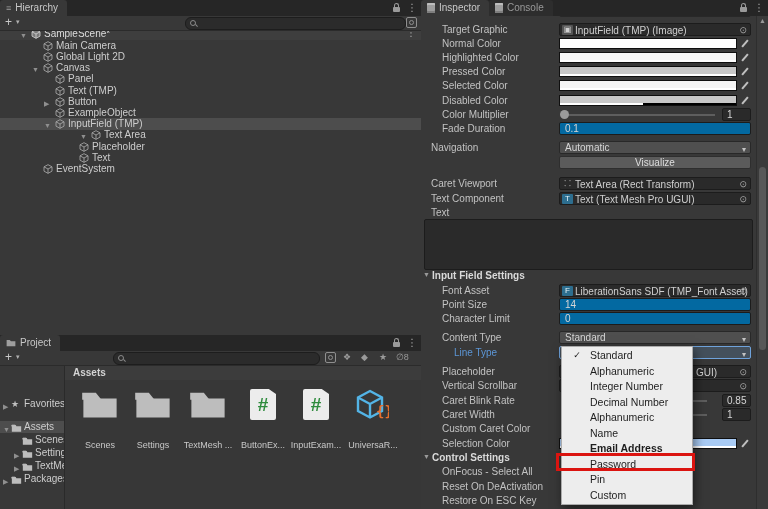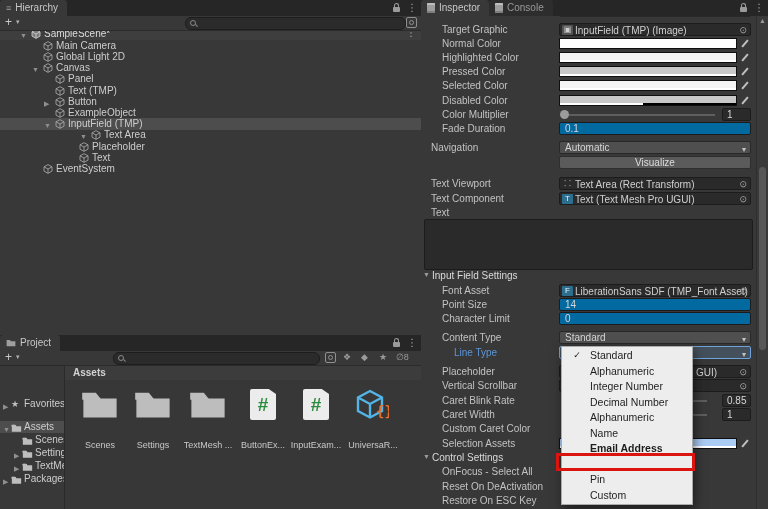--- a/index.html
+++ b/index.html
@@ -56,21 +56,21 @@
   .tile{position:absolute;width:54px;height:66px;top:8px;}
   .tlabel{position:absolute;top:52px;left:-4px;right:-4px;text-align:center;font-size:9px;color:#C8C8C8;white-space:nowrap;overflow:hidden;}
   .scrfile{position:absolute;left:14px;top:1px;width:26px;height:31px;background:#ECECEC;border-radius:2px;
            clip-path:polygon(0 0,72% 0,100% 16%,100% 100%,0 100%);
            display:flex;align-items:center;justify-content:center;font-weight:bold;font-size:19px;color:#2E8B3D;}
 
   
   .irow{position:absolute;left:0;right:0;height:14px;font-size:10px;}
   .ilbl{position:absolute;top:1px;color:#C2C2C2;white-space:nowrap;}
   .ilbl.blue{color:#5C96D6;}
-  .ihead{font-weight:normal;color:#DADADA;}
+  .ihead{font-weight:bold;color:#DADADA;}
   .farr{position:absolute;left:2px;top:2px;font-size:7px;color:#9A9A9A;}
   .val{position:absolute;left:138px;right:17px;top:0;height:13px;border-radius:2px;box-sizing:border-box;}
   .val.drop{background:#4F4F4F;border:1px solid #282828;color:#D6D6D6;line-height:11px;padding-left:5px;font-size:10px;}
   .val.drop.focus{background:#44505C;border:1px solid #6FA3DC;}
   .val.fld{background:#0369a1;border:1px solid #1C1C1C;color:#D6D6D6;line-height:11px;padding-left:5px;font-size:10px;}
   .val.obj{background:#2A2A2A;border:1px solid #1C1C1C;color:#CFCFCF;line-height:11px;font-size:10px;}
   .objtxt{position:absolute;left:15px;top:1px;white-space:nowrap;}
   .objico{position:absolute;left:2px;top:1px;width:11px;height:10px;font-size:8px;line-height:10px;text-align:center;border-radius:1px;}
   .picker{position:absolute;right:3px;top:1px;font-size:9px;color:#A8A8A8;line-height:10px;}
   .caret-dn{position:absolute;right:4px;top:2px;font-size:8px;color:#C2C2C2;}
@@ -384,21 +384,21 @@
           <span class="val fld">0.1</span>
         </div>
         <div class="irow" style="top: 141px;">
           <span class="ilbl" style="left:10px">Navigation</span>
           <span class="val drop">Automatic<span class="caret-dn">▾</span></span>
         </div>
         <div class="irow" style="top: 155.5px;">
           <span class="vbtn">Visualize</span>
         </div>
         <div class="irow" style="top: 177px;">
-          <span class="ilbl" style="left:10px">Text Viewport</span>
+          <span class="ilbl" style="left:10px">Caret Viewport</span>
           <span class="val obj">
             <span class="objico" style="color:#CFCFCF">⸬</span>
             <span class="objtxt">Text Area (Rect Transform)</span>
             <span class="picker">⊙</span>
           </span>
         </div>
         <div class="irow" style="top: 191.5px;">
           <span class="ilbl" style="left:10px">Text Component</span>
           <span class="val obj">
             <span class="objico" style="background:#2D6E8F;color:#E8F4FA">T</span>
@@ -459,21 +459,21 @@
         </div>
         <div class="irow" style="top: 408px;">
           <span class="ilbl" style="left:21px">Caret Width</span>
           <span class="strack" style="left:140px;width:146px"></span>
           <span class="sbox">1</span>
         </div>
         <div class="irow" style="top: 422px;">
           <span class="ilbl" style="left:21px">Custom Caret Color</span>
         </div>
         <div class="irow" style="top: 436.5px;">
-          <span class="ilbl" style="left:21px">Selection Assets</span>
+          <span class="ilbl" style="left:21px">Selection Color</span>
           <span class="swatch" style="background:#A9CBF4">
             <span class="astrip" style="width:100%"></span>
           </span>
           <span class="eyed"></span>
         </div>
         <div class="irow" style="top: 450.5px;">
           <span class="farr">▼</span>
           <span class="ilbl ihead" style="left:11px">Control Settings</span>
         </div>
         <div class="irow" style="top: 465px;">
@@ -508,17 +508,18 @@
   </section>
 
   <div id="ct-menu">
       <div class="mitem" style="top: 1px;"><span class="mcheck">✓</span><span>Standard</span></div>
       <div class="mitem" style="top: 16.5px;"><span>Alphanumeric</span></div>
       <div class="mitem" style="top: 32px;"><span>Integer Number</span></div>
       <div class="mitem" style="top: 47.5px;"><span>Decimal Number</span></div>
       <div class="mitem" style="top: 63px;"><span>Alphanumeric</span></div>
       <div class="mitem" style="top: 78.5px;"><span>Name</span></div>
       <div class="mitem" style="top: 94px; font-weight: bold;"><span>Email Address</span></div>
+      <div class="mitem" style="top: 109.5px;"><span>Password</span></div>
       <div class="mitem" style="top: 125px;"><span>Pin</span></div>
       <div class="mitem" style="top: 140.5px;"><span>Custom</span></div>
     </div>
   <div id="pw-box" style="border-color: rgb(219, 20, 16);"></div>
 </div>
 
 </body></html>

